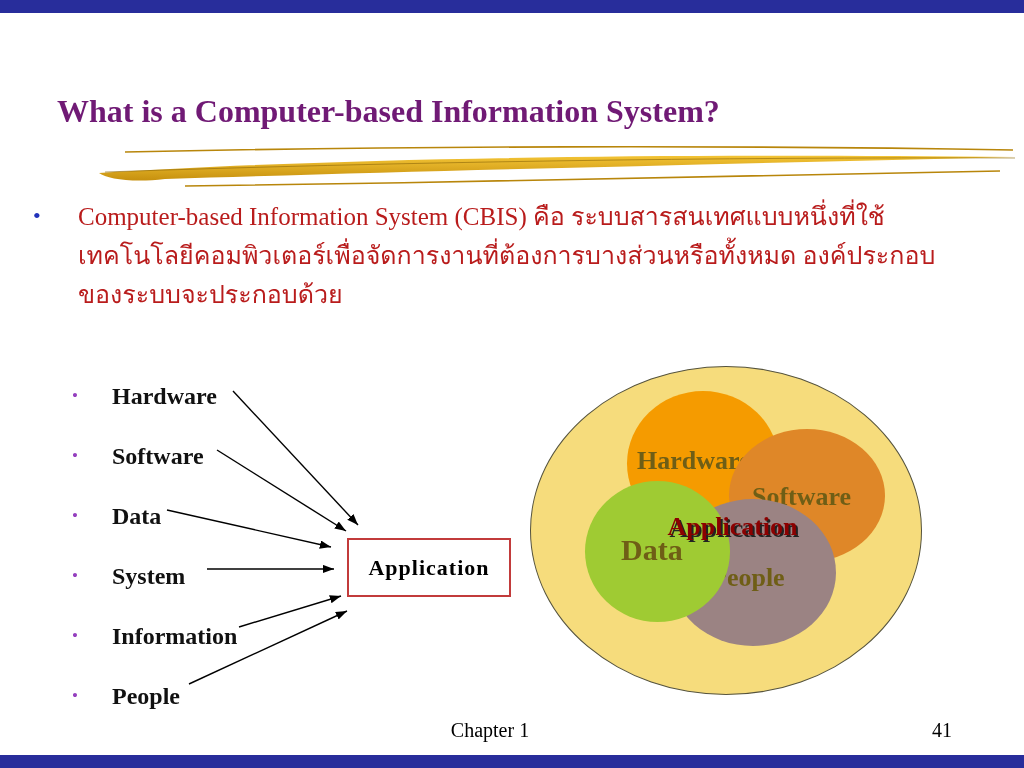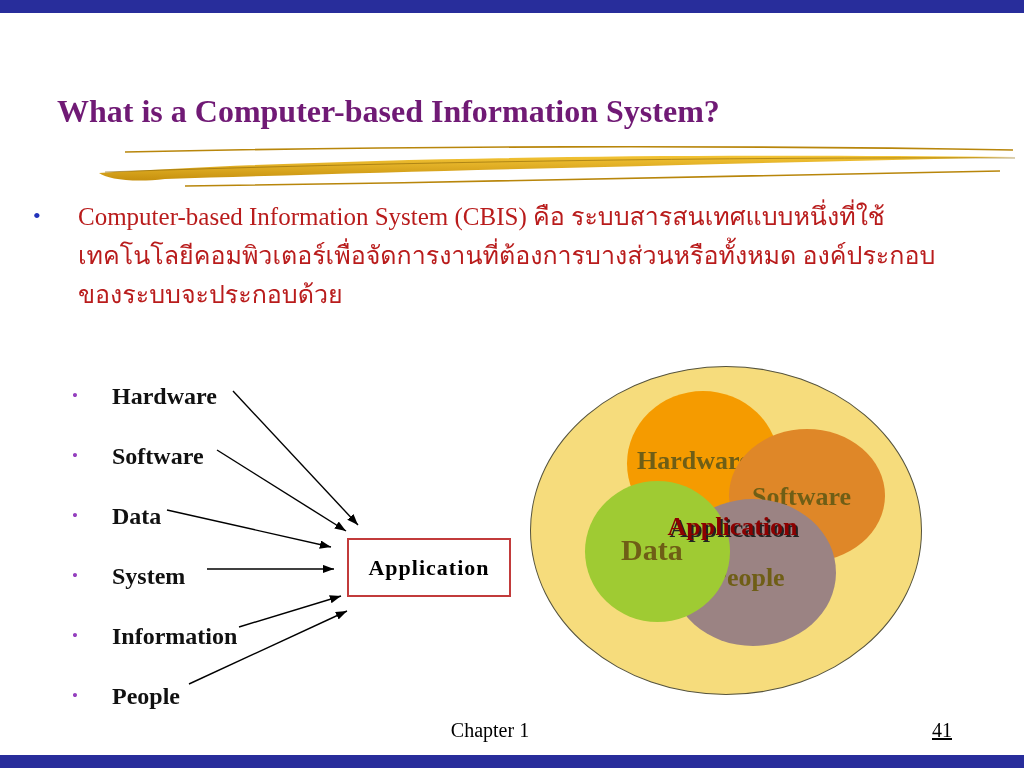--- a/index.html
+++ b/index.html
@@ -62,21 +62,21 @@
     font-size:26px; font-weight:bold; color:#8B0000;
     text-shadow:2px 2px 0 #222222; white-space:nowrap;
   }
 
   .footer-chapter {
     position:absolute; left:0; top:719px; width:980px;
     text-align:center; font-size:20px; color:#000;
   }
   .footer-page {
     position:absolute; right:72px; top:719px;
-    font-size:20px; color:#000;text-decoration:underline;
+    font-size:20px; color:#000;
   }
 </style>
 </head>
 <body>
 
 <div class="bar top"></div>
 <div class="bar bottom"></div>
 
 <h1 class="title">What is a Computer-based Information System?</h1>
 

